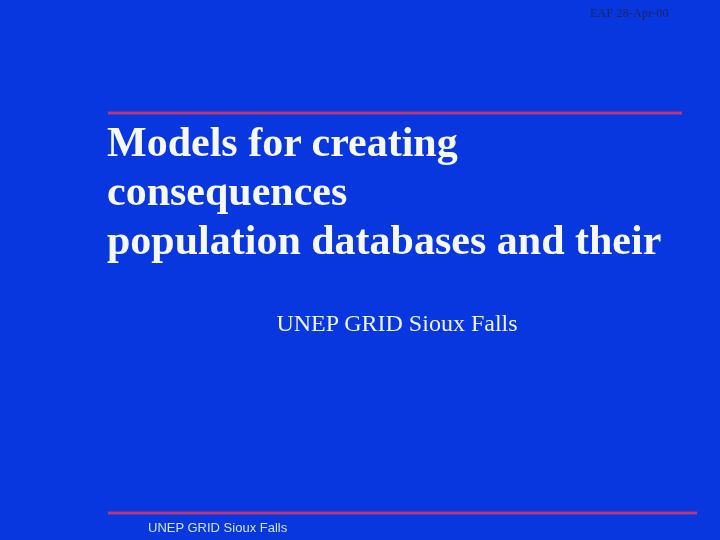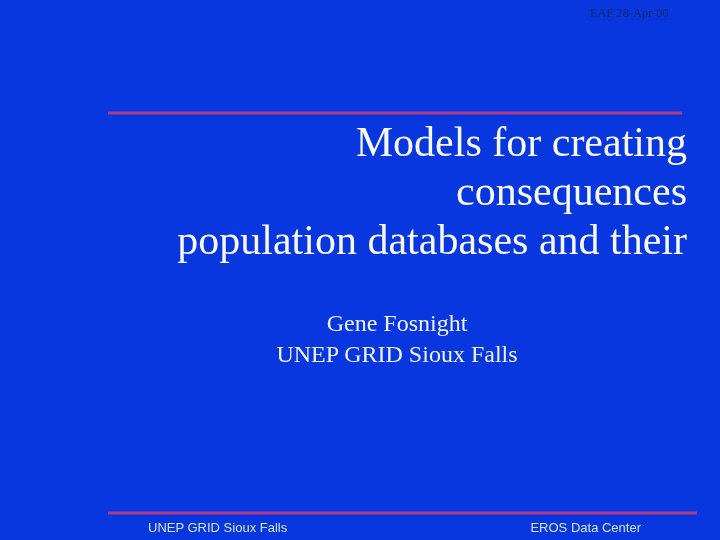--- a/index.html
+++ b/index.html
@@ -40,23 +40,23 @@
   .rule-bottom {
     left: 108px;
     top: 511px;
     width: 589px;
   }
   .title-block {
     position: absolute;
     left: 107px;
     top: 118px;
     width: 580px;
-    text-align: right;
+    text-align: left;
     color: #f6f8f4;
-    font-weight: normal;
+    font-weight: bold;
     font-size: 42px;
     line-height: 49px;
     white-space: nowrap;
   }
   .subtitle-block {
     position: absolute;
     left: 107px;
     top: 308px;
     width: 580px;
     text-align: center;
@@ -90,24 +90,22 @@
 
   <div class="rule rule-top"></div>
 
   <div class="title-block">
     <div>Models for creating</div>
     <div>consequences</div>
     <div>population databases and their</div>
   </div>
 
   <div class="subtitle-block">
-    <div>Gene Fosnight</div>
     <div>UNEP GRID Sioux Falls</div>
   </div>
 
   <div class="rule rule-bottom"></div>
 
   <div class="footer">
     <span>UNEP GRID Sioux Falls</span>
-    <span>EROS Data Center</span>
   </div>
 
 </div>
 
 </body></html>

